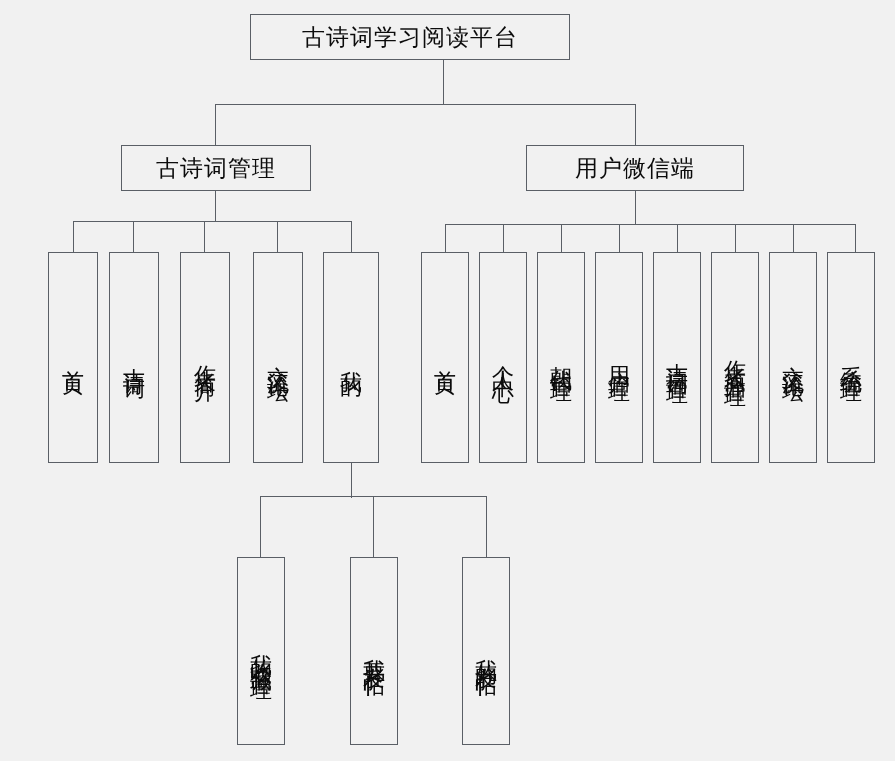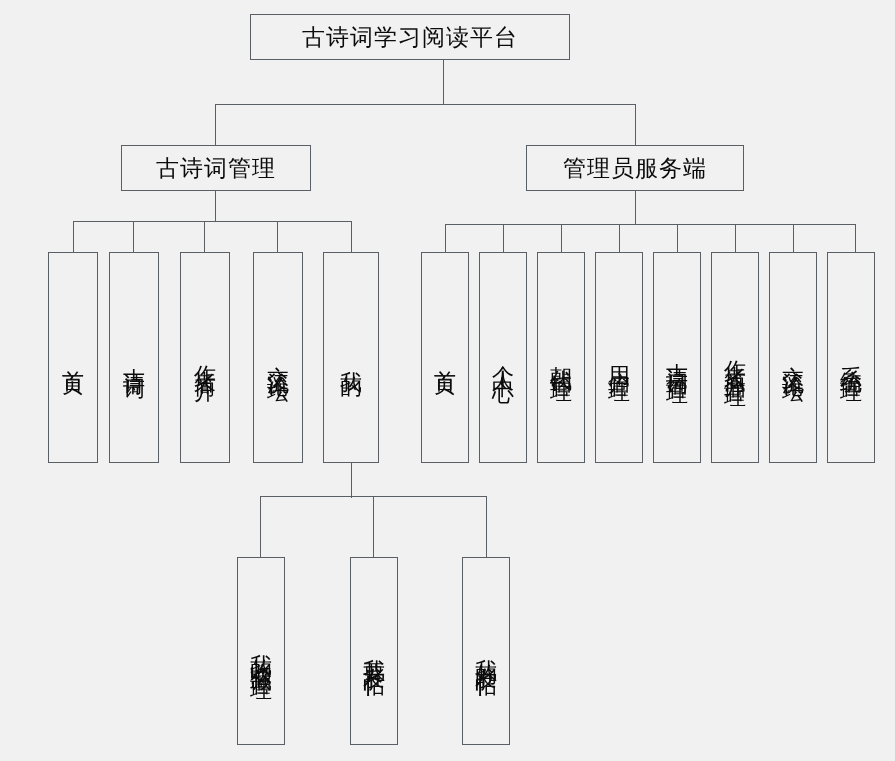--- a/index.html
+++ b/index.html
@@ -75,21 +75,21 @@
   <div class="line v" style="left:443px; top:60px; height:45px;"></div>
   <div class="line h" style="left:215px; top:104px; width:421px;"></div>
   <div class="line v" style="left:215px; top:104px; height:41px;"></div>
   <div class="line v" style="left:635px; top:104px; height:41px;"></div>
 
   <div class="node h" style="left:121px; top:145px; width:190px; height:46px;">
     <span>古诗词管理</span>
   </div>
 
   <div class="node h" style="left:526px; top:145px; width:218px; height:46px;">
-    <span>管理员服务端</span>
+    <span>用户微信端</span>
   </div>
 
   <div class="line v" style="left:215px; top:191px; height:31px;"></div>
   <div class="line h" style="left:73px; top:221px; width:279px;"></div>
   <div class="line v" style="left:73px; top:221px; height:32px;"></div>
   <div class="line v" style="left:133px; top:221px; height:32px;"></div>
   <div class="line v" style="left:204px; top:221px; height:32px;"></div>
   <div class="line v" style="left:277px; top:221px; height:32px;"></div>
   <div class="line v" style="left:351px; top:221px; height:32px;"></div>
 

